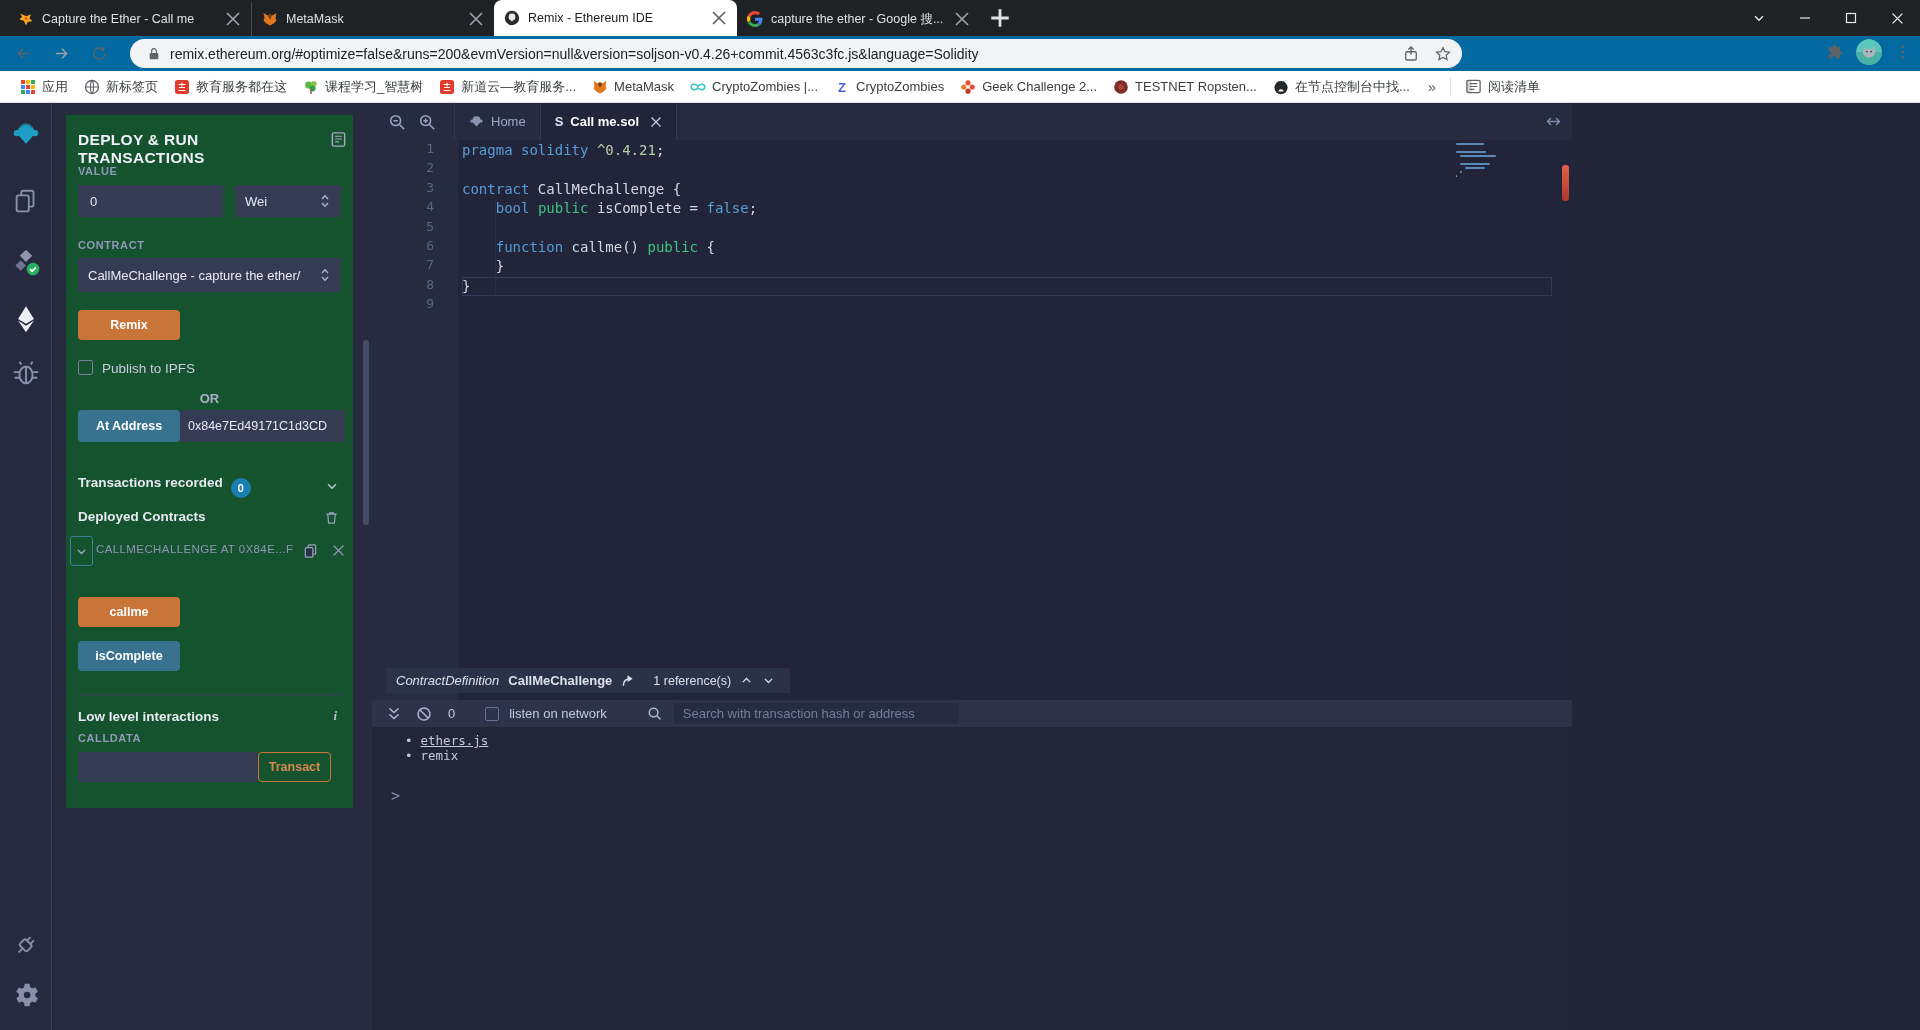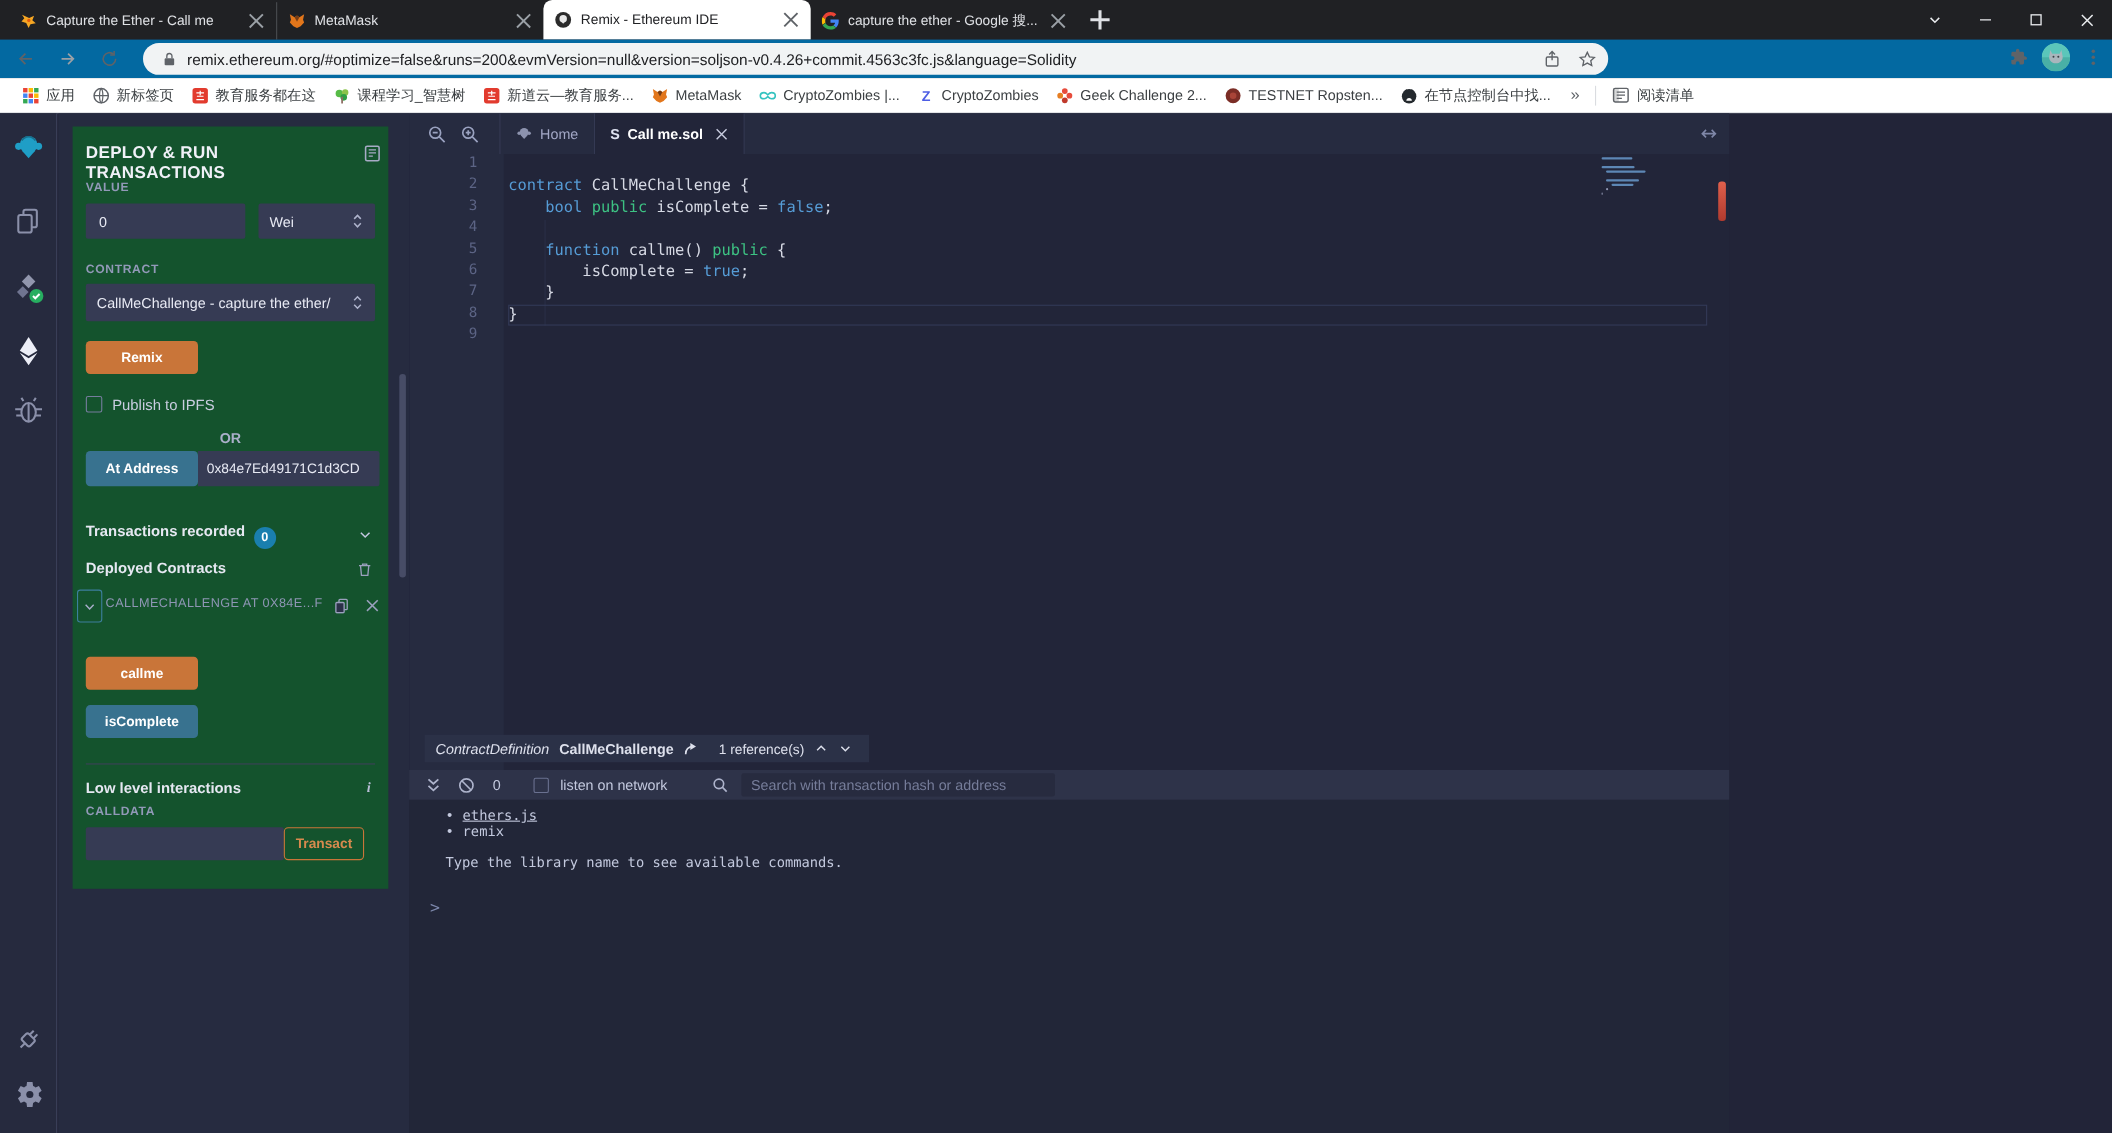--- a/index.html
+++ b/index.html
@@ -636,26 +636,26 @@
             <div class="ln">3</div>
             <div class="ln">4</div>
             <div class="ln">5</div>
             <div class="ln">6</div>
             <div class="ln">7</div>
             <div class="ln">8</div>
             <div class="ln">9</div>
           </div>
         <div class="indent-guide"></div>
         <div class="codewrap">
+            <div class="cl"><span class="tk-kw">pragma</span><span class="tk-pl"> </span><span class="tk-kw">solidity</span><span class="tk-pl"> </span><span class="tk-num">^0.4.21</span><span class="tk-pl">;</span></div>
             <div class="cl">&nbsp;</div>
             <div class="cl"><span class="tk-kw">contract</span><span class="tk-pl"> CallMeChallenge {</span></div>
             <div class="cl"><span class="tk-pl">    </span><span class="tk-kw">bool</span><span class="tk-pl"> </span><span class="tk-grn">public</span><span class="tk-pl"> isComplete = </span><span class="tk-kw">false</span><span class="tk-pl">;</span></div>
             <div class="cl">&nbsp;</div>
             <div class="cl"><span class="tk-pl">    </span><span class="tk-kw">function</span><span class="tk-pl"> callme() </span><span class="tk-grn">public</span><span class="tk-pl"> {</span></div>
-            <div class="cl"><span class="tk-pl">        isComplete = </span><span class="tk-kw">true</span><span class="tk-pl">;</span></div>
             <div class="cl"><span class="tk-pl">    }</span></div>
             <div class="cl cur"><span class="tk-pl">}</span></div>
           </div>
         <div class="minimap">
             <div class="mmline" style="margin-left: 0px; width: 27.6px; background: rgb(93, 135, 181);"></div>
             <div class="mmline"></div>
             <div class="mmline" style="margin-left: 0px; width: 29.9px; background: rgb(93, 135, 181);"></div>
             <div class="mmline" style="margin-left: 4.4px; width: 35.65px; background: rgb(93, 135, 181);"></div>
             <div class="mmline"></div>
             <div class="mmline" style="margin-left: 4.4px; width: 29.9px; background: rgb(93, 135, 181);"></div>
@@ -709,19 +709,18 @@
                 <path d="M10.5 10.5L14.5 14.5" stroke="currentColor" stroke-width="1.6"></path>
               </svg>
             </span>
           <input class="term-search" placeholder="Search with transaction hash or address" style="">
         </div>
         <div class="term-body">
           <ul>
               <li><span class="tlink">ethers.js</span></li>
               <li><span>remix</span></li>
             </ul>
-          <div class="term-hint">Type the library name to see available commands.</div>
           <div class="term-prompt">&gt;</div>
         </div>
       </div>
     </div>
   </div>
 </div>
 
 </body></html>

